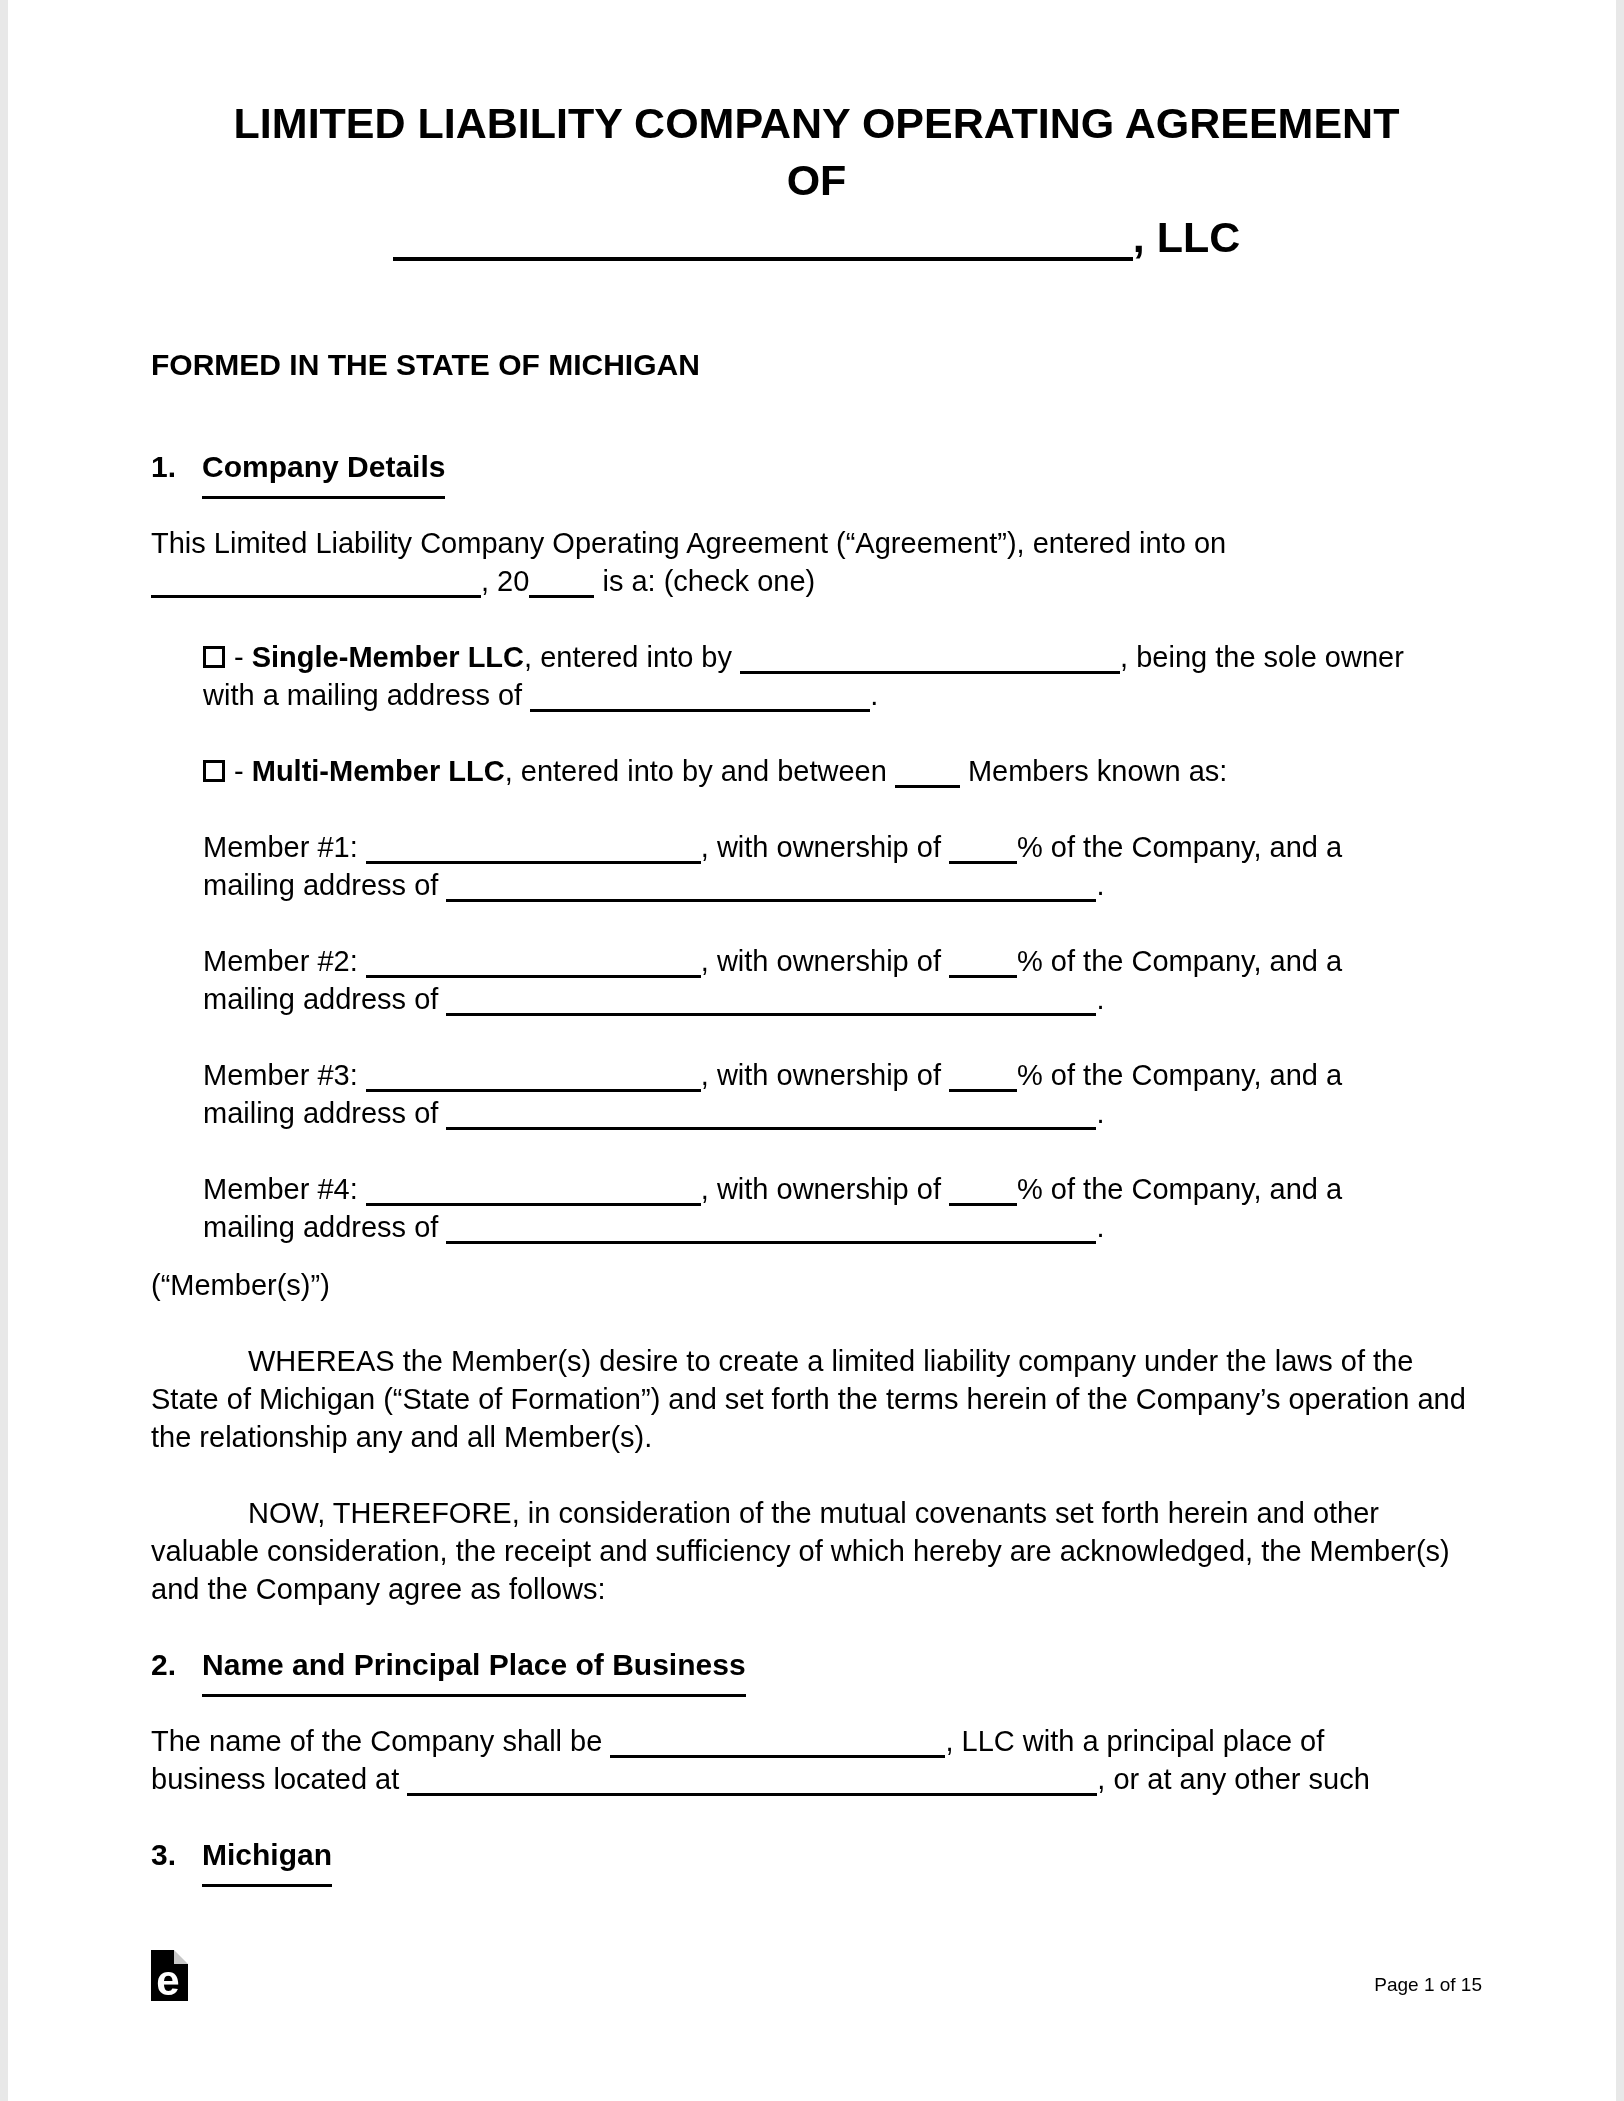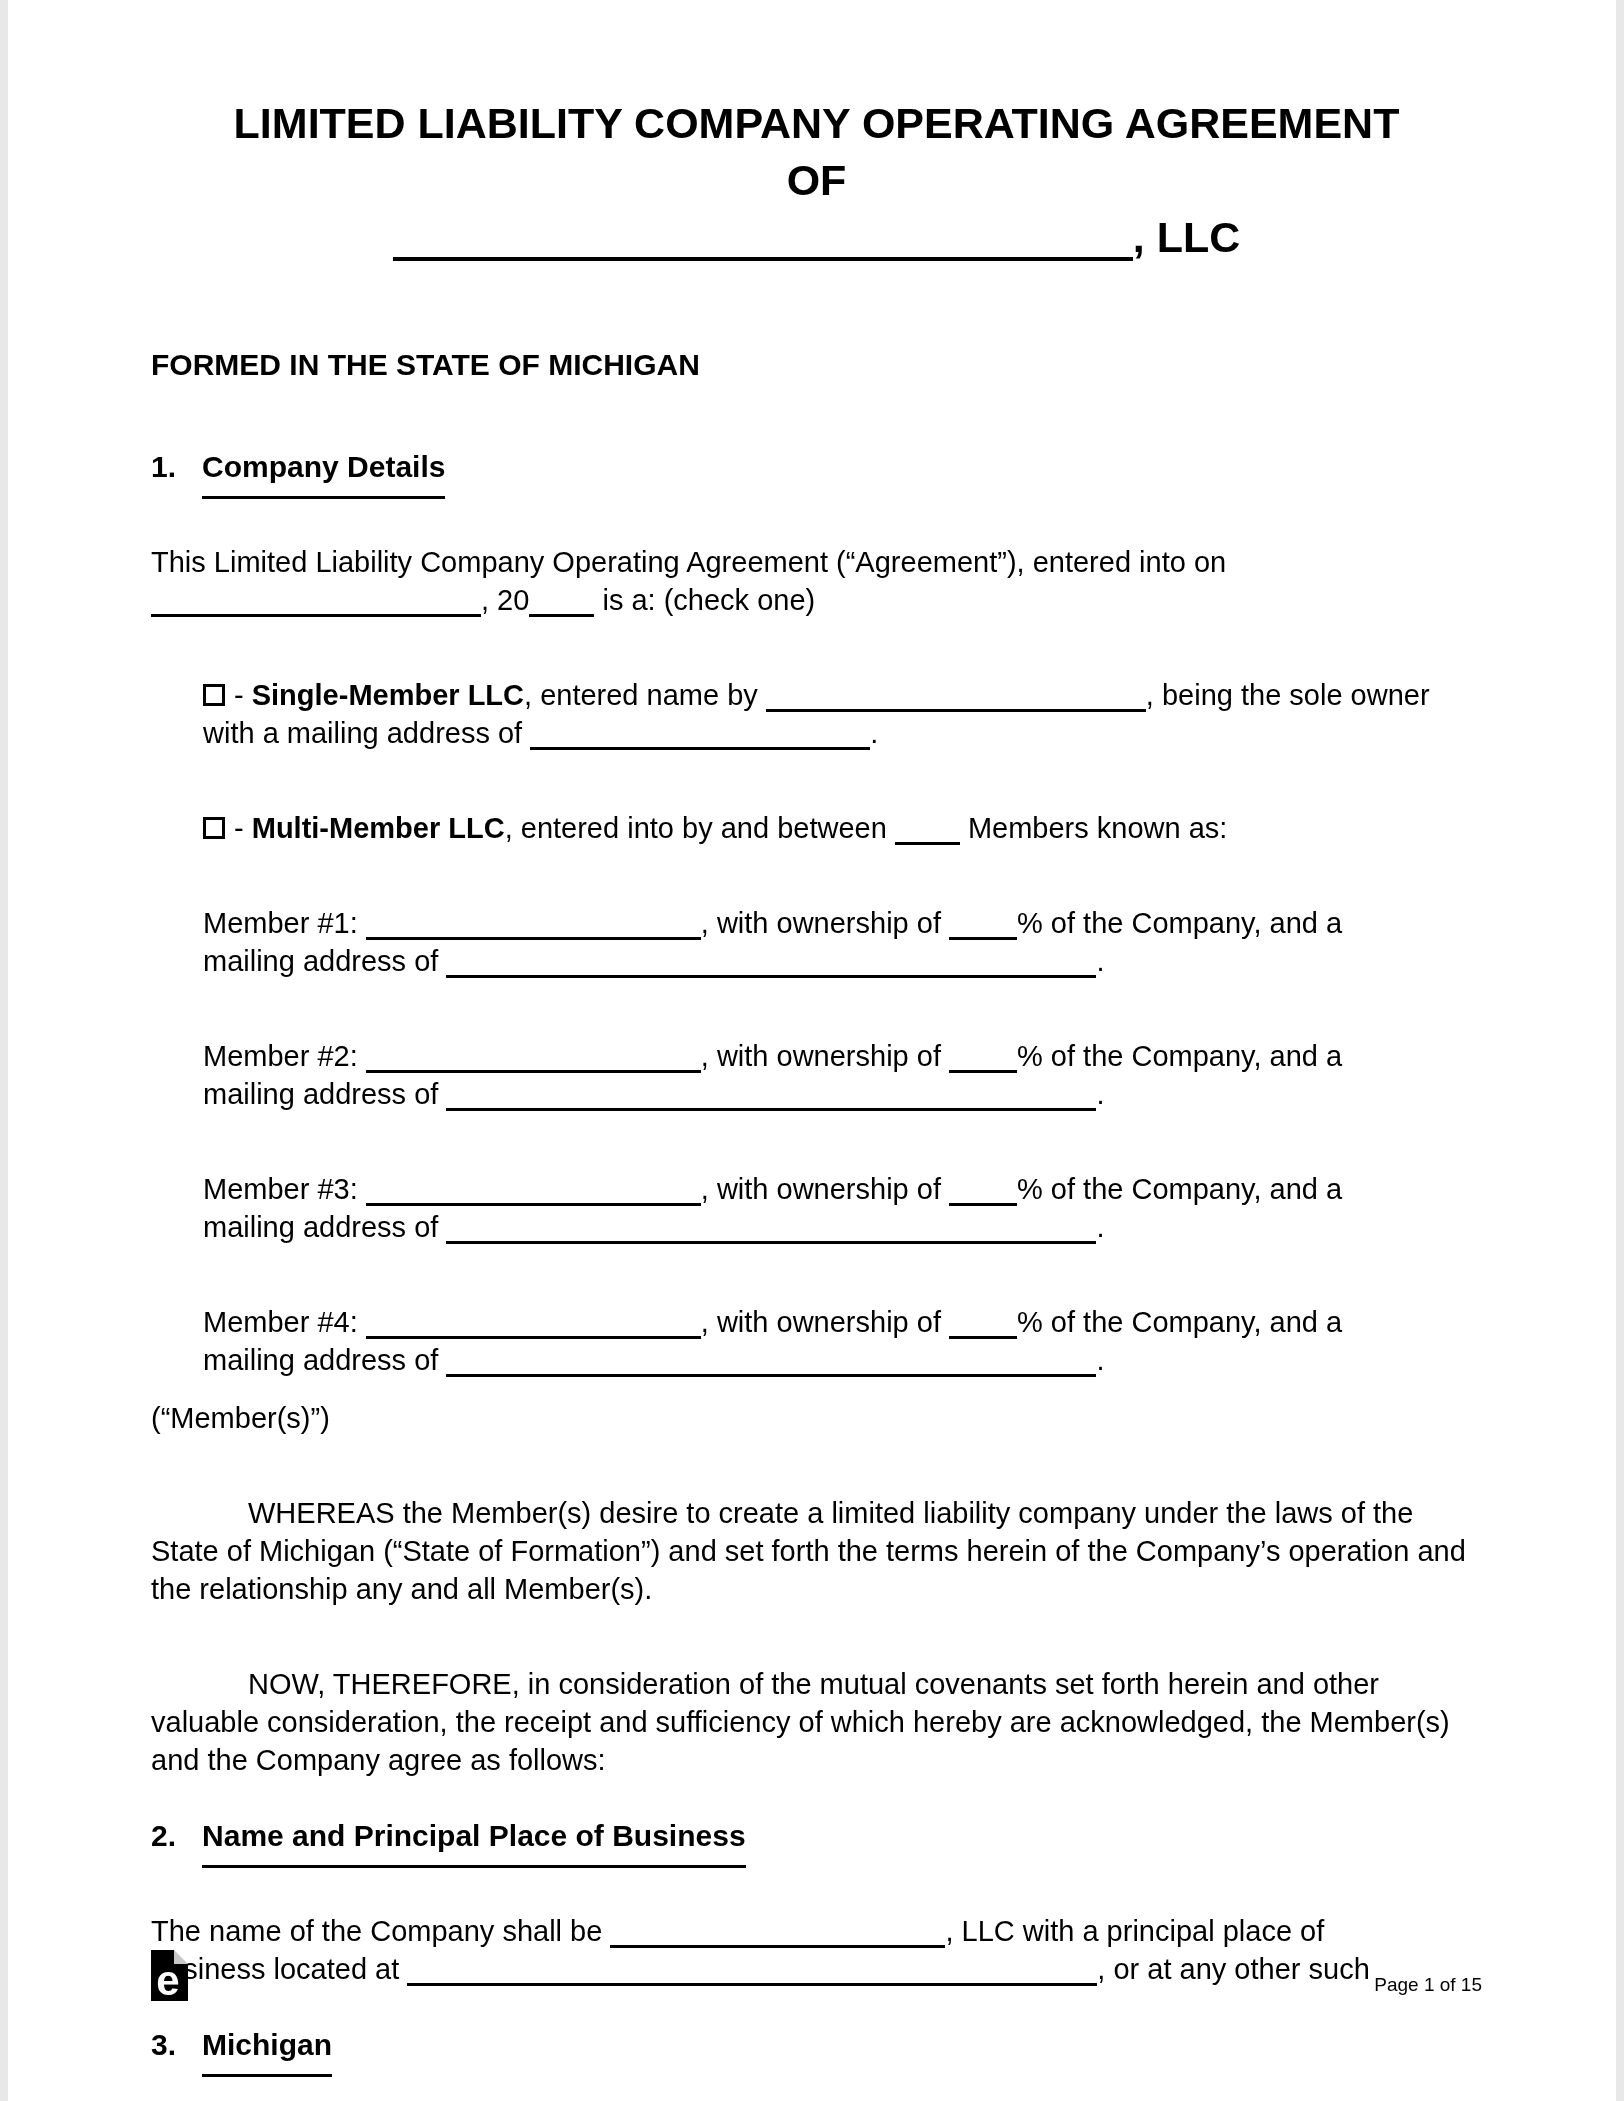--- a/index.html
+++ b/index.html
@@ -9,21 +9,21 @@
     margin:0 auto;
     background:#ffffff;
     box-sizing:border-box;
     padding:95px 134px 0 143px;
     font-family:"Liberation Sans", sans-serif;
     font-size:29px; line-height:38px;
     color:#000;
   }
   .title-block { text-align:center; font-weight:bold; font-size:43px; line-height:57px; }
   .subtitle { margin:80px 0 0 0; font-weight:bold; font-size:30px; }
-  p { margin:57px 0 0 0; }
+  p { margin:38px 0 0 0; }
   .note { margin-top:20px; }
   .heading { margin:64px 0 0 0; font-weight:bold; font-size:30px; }
   .heading.sect { margin-top:38px; }
   .hnum { margin-right:26px; }
   .htext { border-bottom:3px solid #000; padding-bottom:13px; }
   .indent { margin-left:52px; }
   .tab { text-indent:97px; }
   .blank {
     display:inline-block;
     border-bottom:3px solid #000;
@@ -67,21 +67,21 @@
     <div>OF</div>
     <div><span class="blank bl-title"></span><span>, LLC</span></div>
   </div>
 
   <p class="subtitle">FORMED IN THE STATE OF MICHIGAN</p>
 
   <p class="heading"><span class="hnum">1.</span><span class="htext">Company Details</span></p>
 
   <p><span>This Limited Liability Company Operating Agreement (“Agreement”), entered into on</span><br><span class="blank bl-date"></span><span>, 20</span><span class="blank bl-yr"></span><span> is a: (check one)</span></p>
 
-  <p class="indent"><span class="checkbox"></span><span>- </span><b>Single-Member LLC</b><span>, entered name by </span><span class="blank bl-name"></span><span>, being the sole owner</span><br><span>with a mailing address of </span><span class="blank bl-addr-sm"></span><span>.</span></p>
+  <p class="indent"><span class="checkbox"></span><span>- </span><b>Single-Member LLC</b><span>, entered into by </span><span class="blank bl-name"></span><span>, being the sole owner</span><br><span>with a mailing address of </span><span class="blank bl-addr-sm"></span><span>.</span></p>
 
   <p class="indent"><span class="checkbox"></span><span>- </span><b>Multi-Member LLC</b><span>, entered into by and between </span><span class="blank bl-count"></span><span> Members known as:</span></p>
 
   <p class="indent"><span>Member #1: </span><span class="blank bl-mname"></span><span>, with ownership of </span><span class="blank bl-pct"></span><span>% of the Company, and a</span><br><span>mailing address of </span><span class="blank bl-maddr"></span><span>.</span></p>
 
   <p class="indent"><span>Member #2: </span><span class="blank bl-mname"></span><span>, with ownership of </span><span class="blank bl-pct"></span><span>% of the Company, and a</span><br><span>mailing address of </span><span class="blank bl-maddr"></span><span>.</span></p>
 
   <p class="indent"><span>Member #3: </span><span class="blank bl-mname"></span><span>, with ownership of </span><span class="blank bl-pct"></span><span>% of the Company, and a</span><br><span>mailing address of </span><span class="blank bl-maddr"></span><span>.</span></p>
 
   <p class="indent"><span>Member #4: </span><span class="blank bl-mname"></span><span>, with ownership of </span><span class="blank bl-pct"></span><span>% of the Company, and a</span><br><span>mailing address of </span><span class="blank bl-maddr"></span><span>.</span></p>

